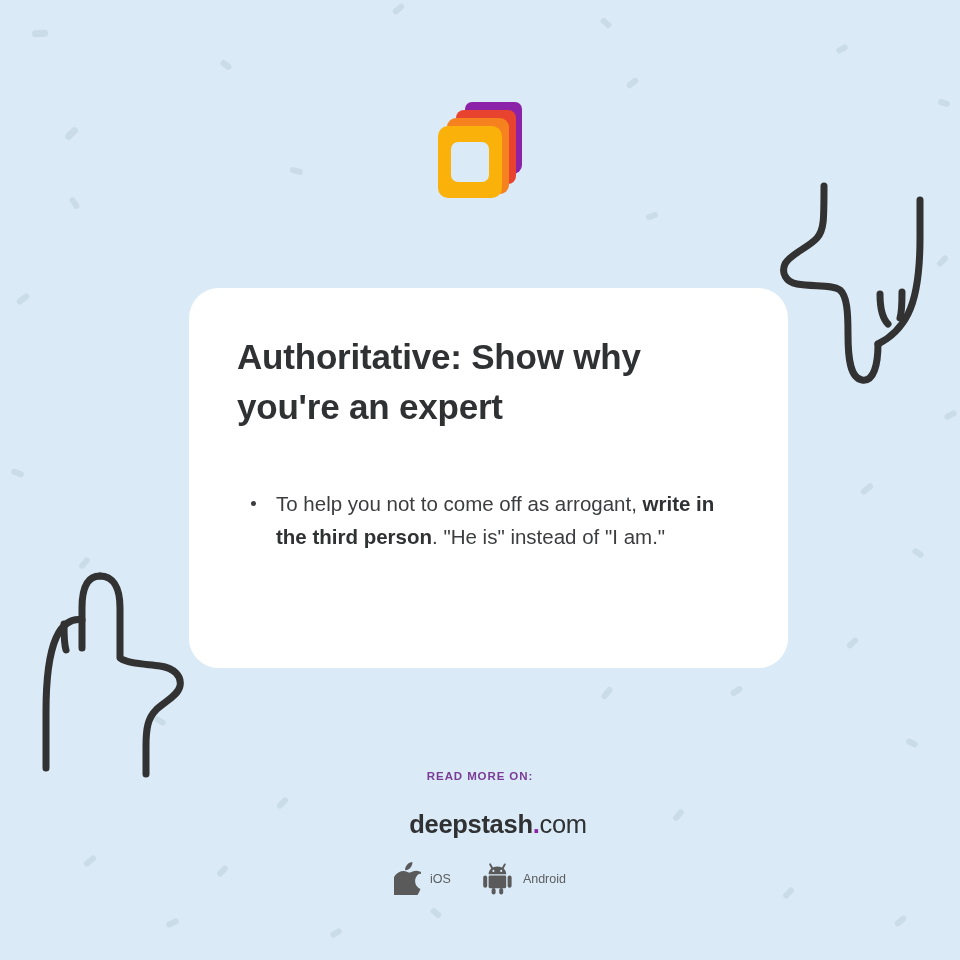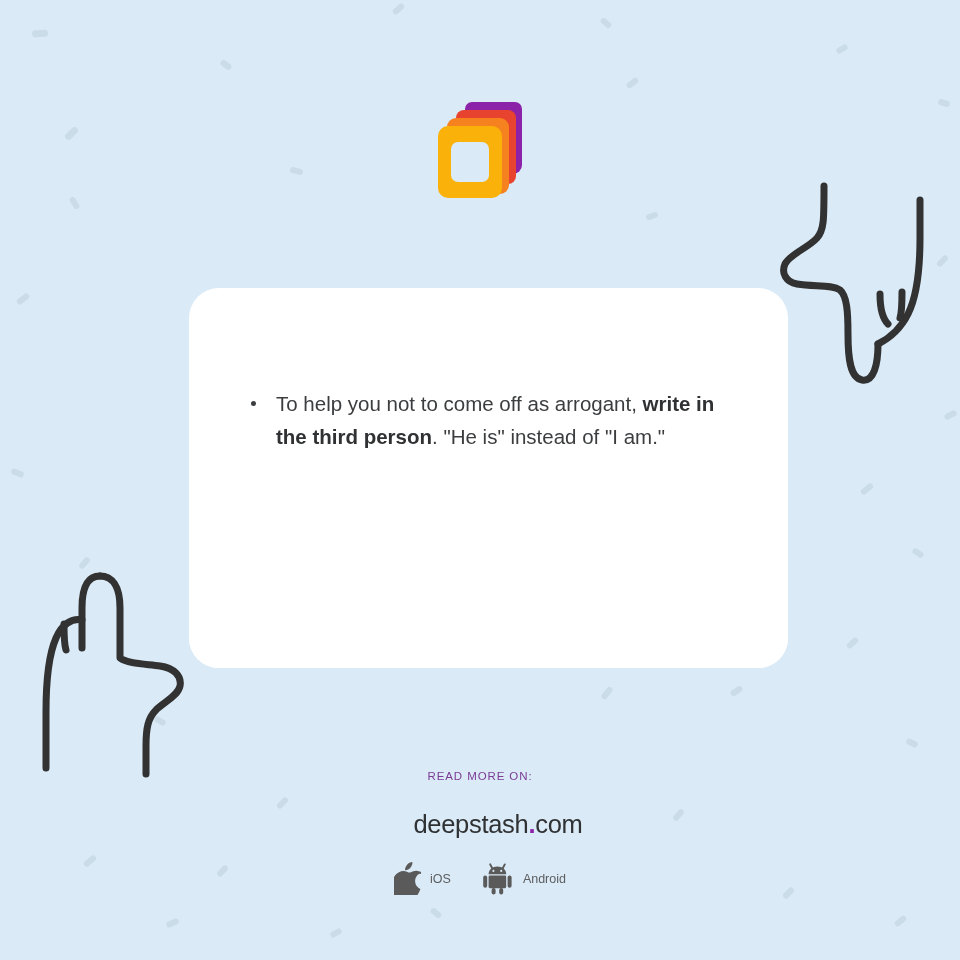--- a/index.html
+++ b/index.html
@@ -110,31 +110,31 @@
     pointer-events:none;
   }
 
   
   #footer {
     position:absolute; left:0; right:0; top:770px;
     z-index:3; text-align:center;
   }
   #read-more-on {
     font-size:11.5px;
-    font-weight:normal;
+    font-weight:bold;
     letter-spacing:.9px;
     color:#7b3b96;
   }
   #wordmark {
     margin-top:28px;
     font-size:25.5px;
     color:#2f3133;
     letter-spacing:-.3px;
   }
-  #wordmark .brand { font-weight:normal;margin-left:36px; }
+  #wordmark .brand { font-weight:bold;margin-left:36px; }
   #wordmark .dot { color:#8c22a8; font-weight:bold; }
   #wordmark .tld { font-weight:normal; }
 
   #stores {
     margin-top:23px;
     display:flex;
     justify-content:center;
     align-items:center;
     gap:30px;
   }
@@ -212,20 +212,21 @@
     <span class="logo-layer ly-red"></span>
     <span class="logo-layer ly-orange"></span>
     <span class="logo-layer ly-yellow"></span>
     <span class="logo-layer ly-hole"></span>
   </div>
 </div>
 
 <div id="card">
   <div id="card-inner">
 
+    <h1 id="card-title">Authoritative: Show why you're an expert</h1>
 
 
     <div id="card-body">
       <ul class="bullet-list">
         <li class="bullet-item">
           <span>To help you not to come off as arrogant, </span><b>write in the third person</b><span>. "He is" instead of "I am."</span>
         </li>
       </ul>
     </div>
 

